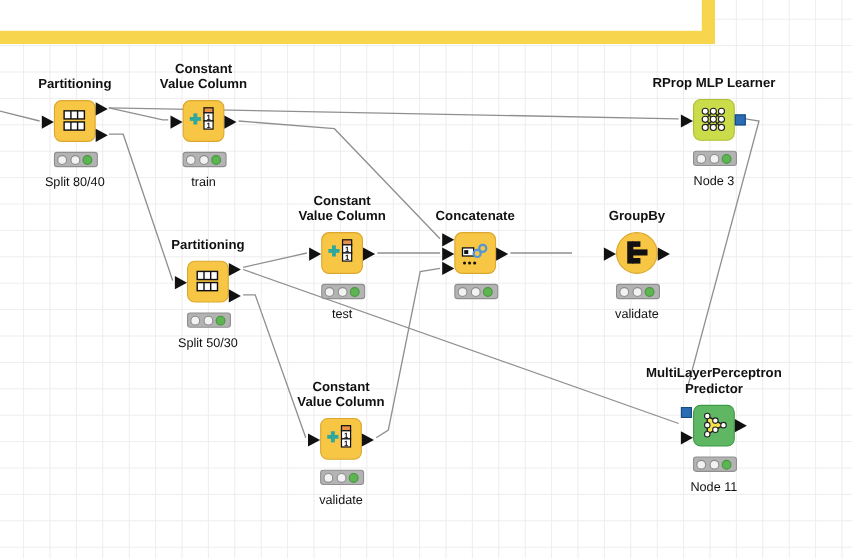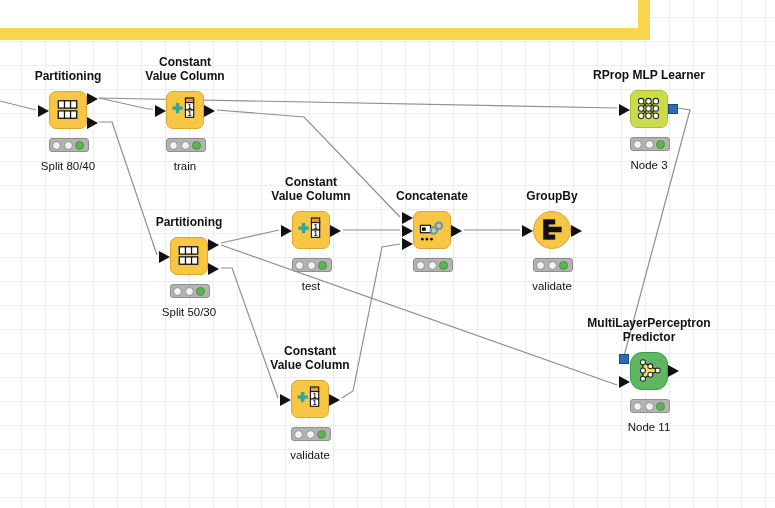--- a/index.html
+++ b/index.html
@@ -163,21 +163,21 @@
       <div class="traffic">
         <span class="light off"></span>
         <span class="light off"></span>
         <span class="light on"></span>
       </div>
       <div class="port-tri in" style="top: 0px;"></div>
       <div class="port-tri in" style="top: 13px;"></div>
       <div class="port-tri in" style="top: 26px;"></div>
       <div class="port-tri out" style="top: 13px;"></div>
     </div>
-    <div class="node" style="left: 533px; top: 211px; background: rgb(246, 198, 68); border-color: rgb(220, 167, 46); border-radius: 19px;">
+    <div class="node" style="left: 560px; top: 211px; background: rgb(246, 198, 68); border-color: rgb(220, 167, 46); border-radius: 19px;">
       <svg viewBox="0 0 38 38" class="icon">
         <g fill="#111">
           <rect x="10" y="8" width="6" height="22"></rect>
     <rect x="15" y="8" width="8" height="5.5"></rect>
           <rect x="15" y="24.5" width="8" height="5.5"></rect>
     <rect x="15" y="16" width="15" height="6"></rect>
         </g>
       </svg>
       <div class="title">GroupBy</div>
       <div class="traffic">
@@ -214,21 +214,21 @@
       <div class="title">RProp MLP Learner</div>
       <div class="traffic">
         <span class="light off"></span>
         <span class="light off"></span>
         <span class="light on"></span>
       </div>
       <div class="nlabel">Node 3</div>
       <div class="port-tri in" style="top: 13px;"></div>
       <div class="port-sq out" style="top: 13px;"></div>
     </div>
-    <div class="node" style="left: 630px; top: 352px; background: rgb(95, 183, 99); border-color: rgb(62, 154, 68); border-radius: 12px;">
+    <div class="node" style="left: 630px; top: 368px; background: rgb(95, 183, 99); border-color: rgb(62, 154, 68);">
       <svg viewBox="0 0 38 38" class="icon">
         <polygon points="13,10 13,28 29,19" fill="#F5E14B" stroke="#222" stroke-width="1.4"></polygon>
     <g fill="#fff" stroke="#222" stroke-width="1.1">
     <circle cx="13" cy="10" r="2.7"></circle>
           <circle cx="13" cy="19" r="2.7"></circle>
           <circle cx="13" cy="28" r="2.7"></circle>
     <circle cx="21" cy="14.5" r="2.7"></circle>
           <circle cx="21" cy="23.5" r="2.7"></circle>
           <circle cx="29" cy="19" r="2.7"></circle>
         </g>

